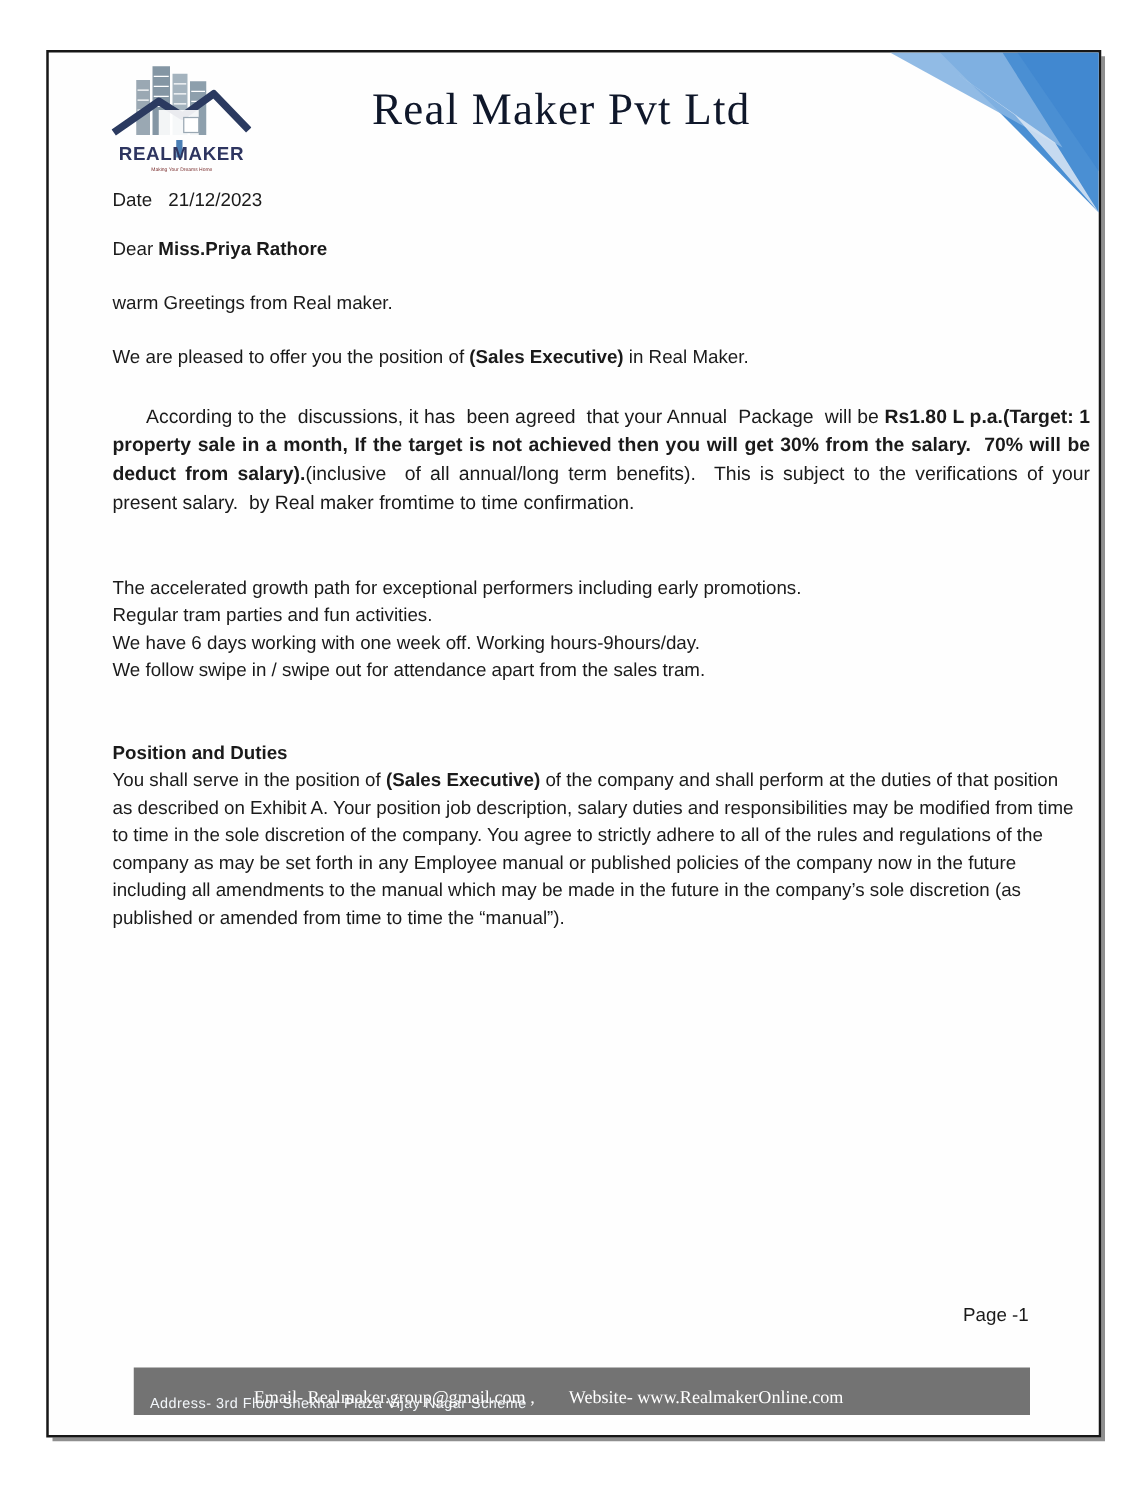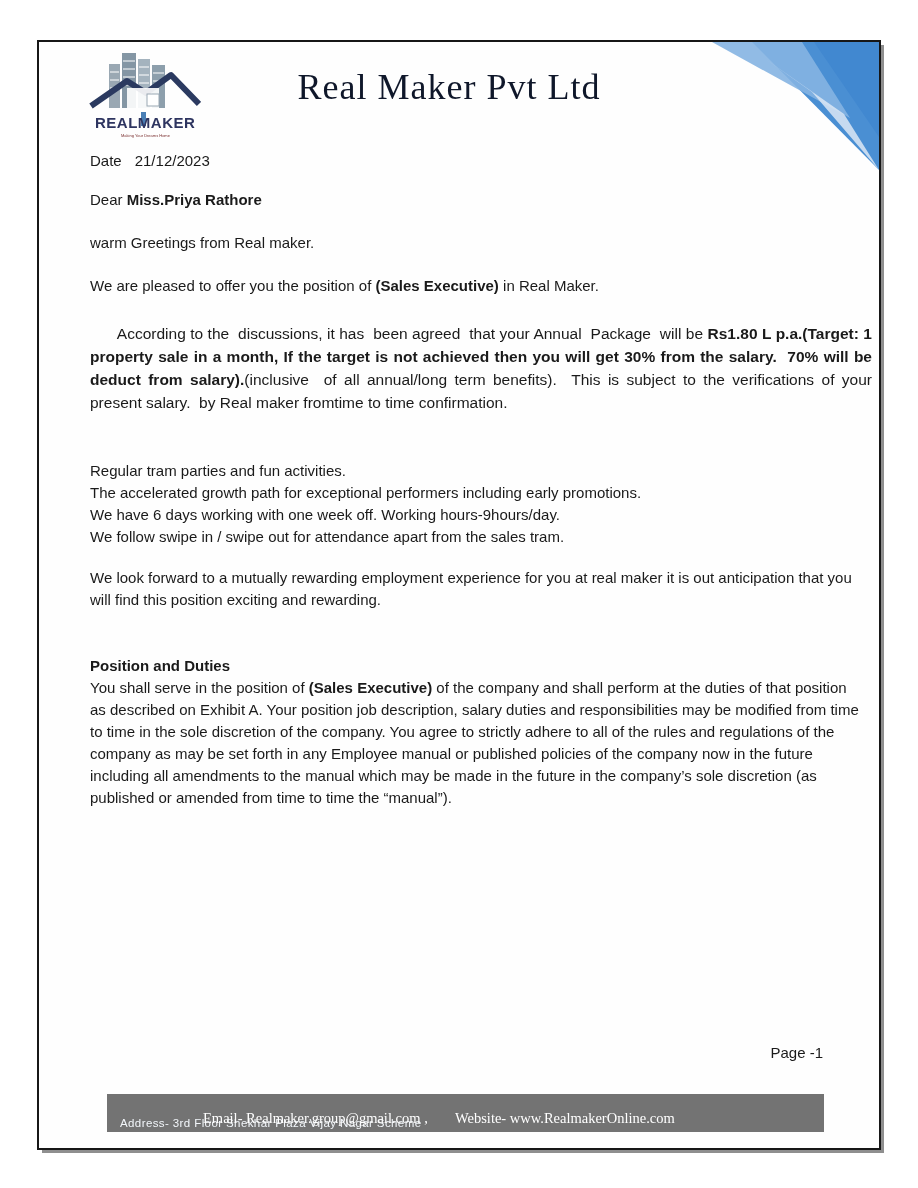--- a/index.html
+++ b/index.html
@@ -121,27 +121,26 @@
 
     <div class="p-offer">
       <span>We are pleased to offer you the position of </span><span class="b">(Sales Executive)</span><span> in Real Maker.</span>
     </div>
 
     <div class="p-package">
       <span>According to the  discussions, it has  been agreed  that your Annual  Package  will be </span><span class="b">Rs1.80 L p.a.(Target: 1 property sale in a month, If the target is not achieved then you will get 30% from the salary.  70% will be deduct from salary).</span><span>(inclusive  of all annual/long term benefits).  This is subject to the verifications of your present salary.  by Real maker fromtime to time confirmation.</span>
     </div>
 
     <div class="perks">
+      <div>The accelerated growth path for exceptional performers including early promotions.</div>
       <div>Regular tram parties and fun activities.</div>
-      <div>The accelerated growth path for exceptional performers including early promotions.</div>
       <div>We have 6 days working with one week off. Working hours-9hours/day.</div>
       <div>We follow swipe in / swipe out for attendance apart from the sales tram.</div>
     </div>
 
-    <div class="p-closing">We look forward to a mutually rewarding employment experience for you at real maker it is out anticipation that you will find this position exciting and rewarding.</div>
 
     <div class="h-duties">Position and Duties</div>
 
     <div class="p-duties">
       <span>You shall serve in the position of </span><span class="b">(Sales Executive)</span><span> of the company and shall perform at the duties of that position as described on Exhibit A. Your position job description, salary duties and responsibilities may be modified from time to time in the sole discretion of the company. You agree to strictly adhere to all of the rules and regulations of the company as may be set forth in any Employee manual or published policies of the company now in the future including all amendments to the manual which may be made in the future in the company’s sole discretion (as published or amended from time to time the “manual”).</span>
     </div>
 
   </div>
 
   <div class="page-number">Page -1</div>

